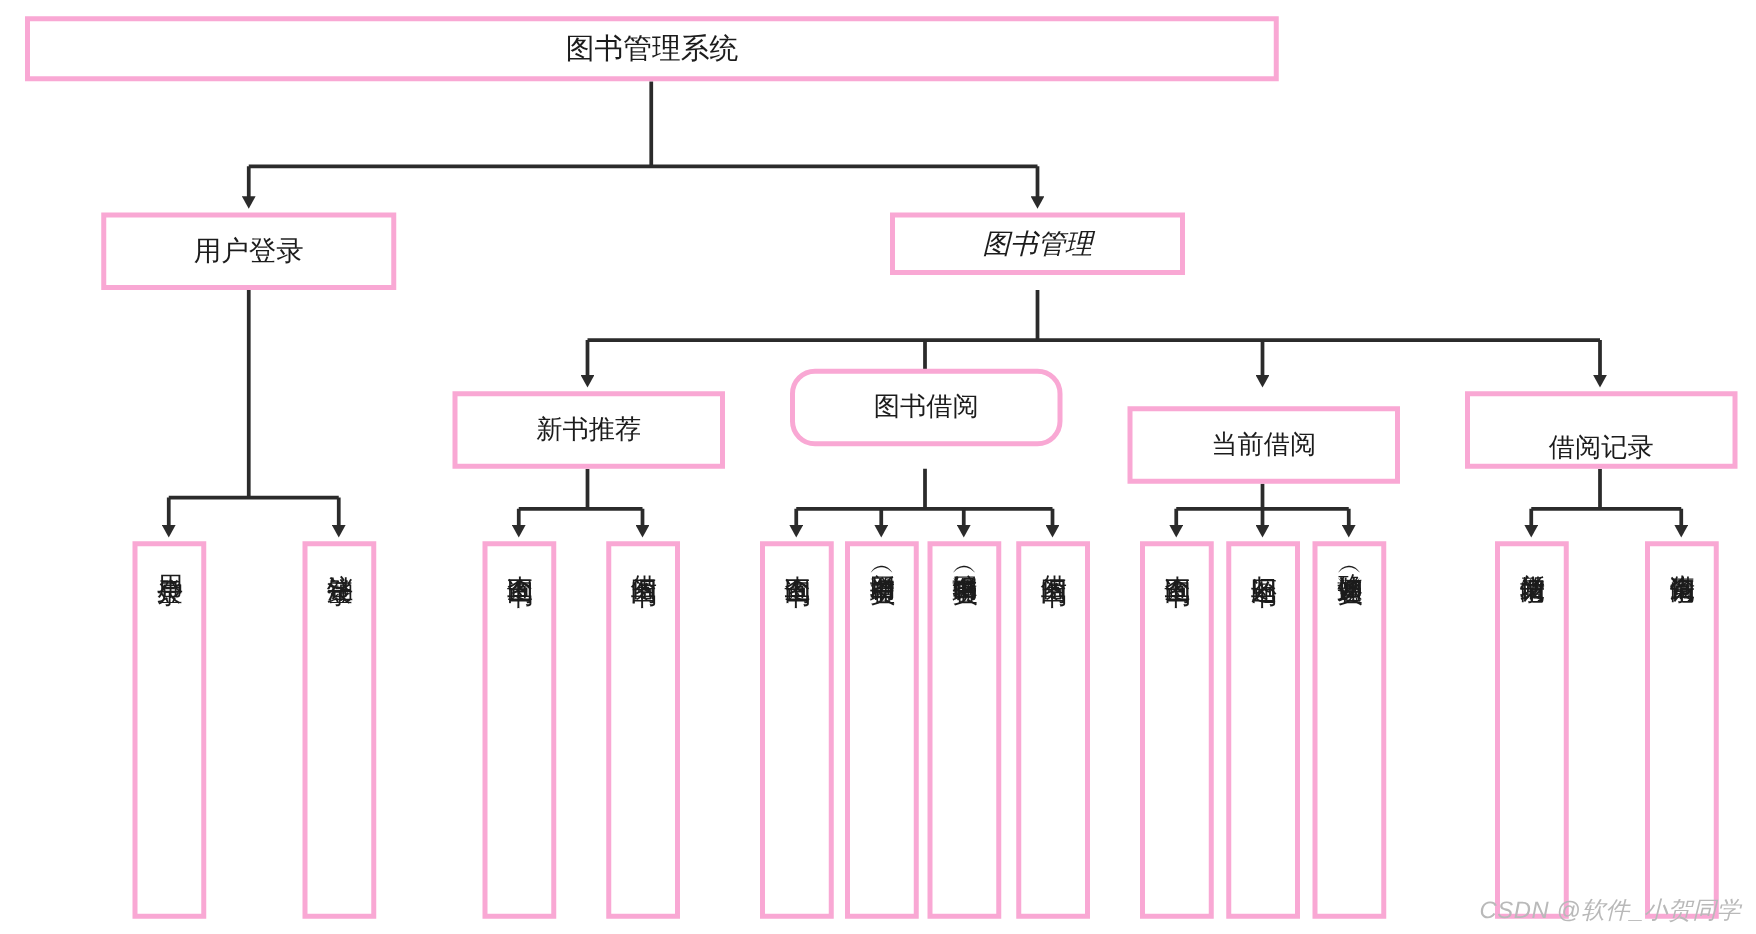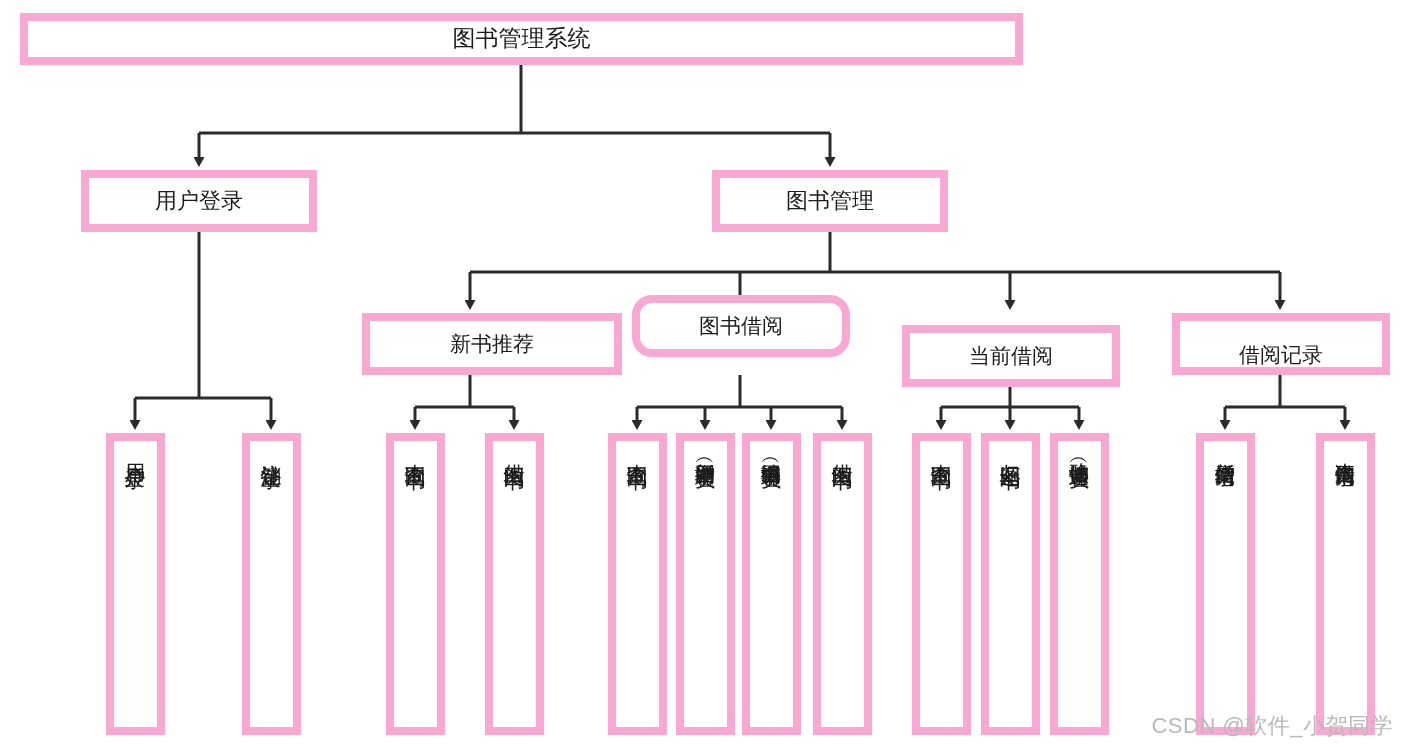--- a/index.html
+++ b/index.html
@@ -1,30 +1,30 @@
 <!DOCTYPE html>
 <html><head>
 <meta charset="utf-8">
 <style>
   html,body{margin:0;padding:0;background:#ffffff;}
   body{font-family:"Liberation Sans","DejaVu Sans",sans-serif;}
   #canvas{position:relative;width:1405px;height:747px;background:#fff;overflow:hidden;}
   #svg-layer{position:absolute;left:0;top:0;width:1405px;height:747px;}
-  .node{position:absolute;box-sizing:border-box;border:8px solid #f9a8d4;background:#ffffff;
+  .node{position:absolute;box-sizing:border-box;border:4px solid #f9a8d4;background:#ffffff;
         display:flex;align-items:center;justify-content:center;}
   .node .label{color:#1c1c1c;line-height:1.12;text-align:center;white-space:pre;}
   .lvl0 .label{font-size:23px;}
   .lvl1 .label{font-size:22px;}
   .lvl2 .label{font-size:21px;}
   .leaf{align-items:flex-start;justify-content:center;padding-top:6px;}
   .leaf .label{font-size:21px;writing-mode:vertical-rl;text-orientation:upright;
                letter-spacing:2px;line-height:1;}
   .leaf.tall .label{font-size:20px;letter-spacing:1px;}
-  #watermark{position:absolute;right:12px;bottom:6px;font-size:22px;color:#b9b9b9;
-             letter-spacing:0.5px;user-select:none;}
+  #watermark{position:absolute;right:12px;bottom:6px;font-size:19px;color:#b9b9b9;
+             letter-spacing:0.5px;user-select:none;font-style:italic;}
 </style>
 </head>
 <body>
 
 <div id="canvas">
 
   <svg id="svg-layer" viewBox="0 0 1405 747" xmlns="http://www.w3.org/2000/svg">
     <defs>
       <marker id="arrow" markerWidth="10" markerHeight="11" refX="1" refY="5.5" orient="auto" markerUnits="userSpaceOnUse">
         <path d="M0,0 L10,5.5 L0,11 z" fill="#2b2b2b"></path>
@@ -74,25 +74,25 @@
     </g>
   </svg>
 
   <div class="node lvl0" style="left:20px;top:13px;width:1003px;height:52px;">
     <span class="label">图书管理系统</span>
   </div>
 
   <div class="node lvl1" style="left:81px;top:170px;width:236px;height:62px;">
     <span class="label">用户登录</span>
   </div>
-  <div class="node lvl1" style="left:712px;top:170px;width:236px;height:62px;">
+  <div class="node lvl1" style="left:712px;top:170px;width:236px;height:50px;font-style:italic;">
     <span class="label">图书管理</span>
   </div>
 
-  <div class="node lvl2" style="left:362px;top:313px;width:260px;height:62px;">
+  <div class="node lvl2" style="left:362px;top:313px;width:218px;height:62px;">
     <span class="label">新书推荐</span>
   </div>
   <div class="node lvl2" style="left:632px;top:295px;width:218px;height:62px;border-radius:20px;">
     <span class="label">图书借阅</span>
   </div>
   <div class="node lvl2" style="left:902px;top:313px;width:218px;height:62px;margin-top:12px;">
     <span class="label">当前借阅</span>
   </div>
   <div class="node lvl2" style="left:1172px;top:313px;width:218px;height:62px;align-items:flex-end;">
     <span class="label">借阅记录</span>

